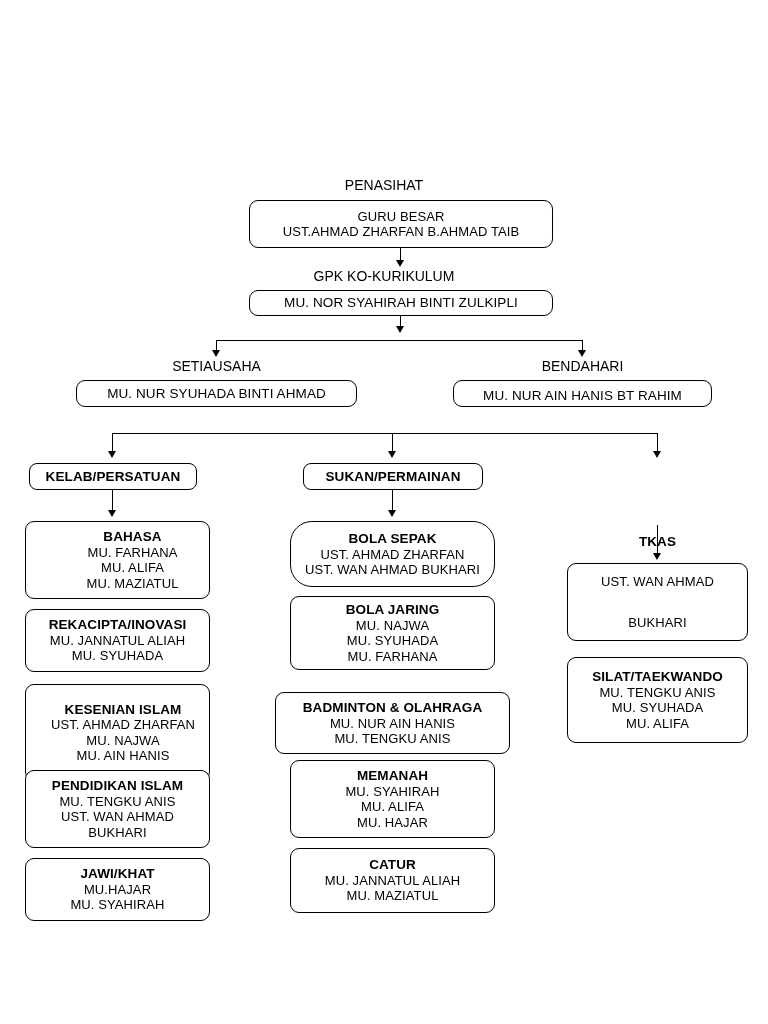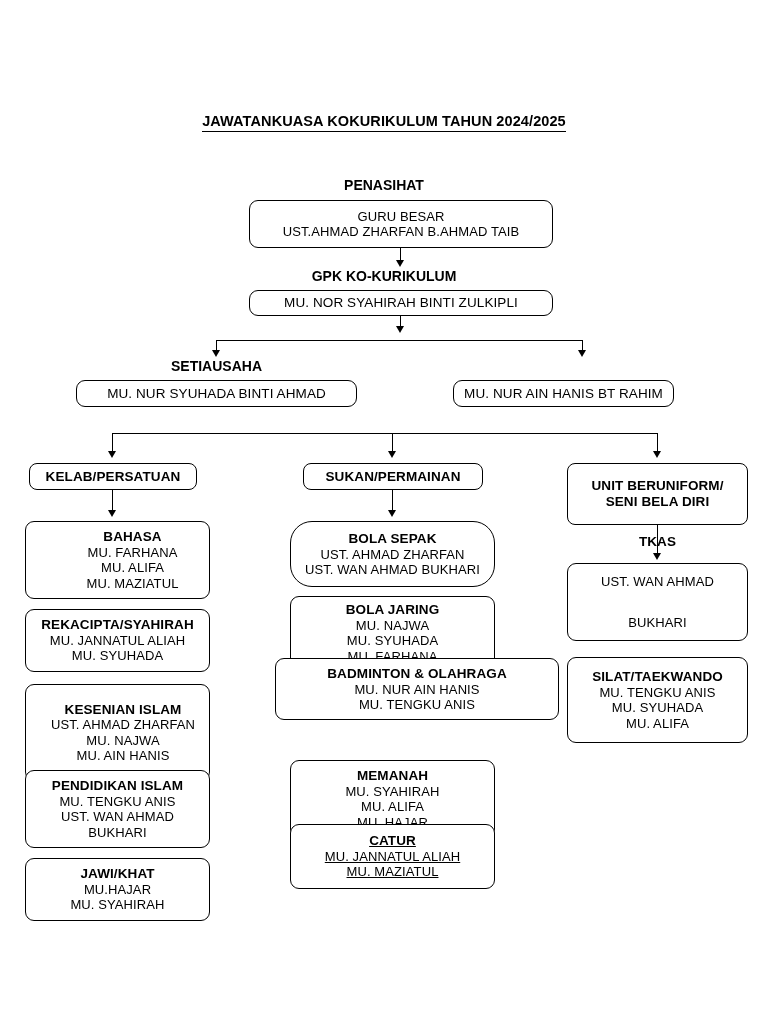--- a/index.html
+++ b/index.html
@@ -35,21 +35,21 @@
   .page-title span {
     border-bottom: 1.6px solid #000;
     padding-bottom: 2px;
   }
 
   
   .node-label {
     position: absolute;
     text-align: center;
     font-size: 14px;
-    font-weight: bold;
+    font-weight: normal;
     line-height: 1.1;
     white-space: nowrap;
   }
 
   
   .box {
     position: absolute;
     border: 1.7px solid #000;
     border-radius: 9px;
     background: #ffffff;
@@ -94,23 +94,20 @@
     border-left: 4.5px solid transparent;
     border-right: 4.5px solid transparent;
     border-top: 7px solid #000;
   }
 </style>
 </head>
 <body>
 
 <div id="page">
 
-  <div class="page-title">
-    <span>JAWATANKUASA KOKURIKULUM TAHUN 2024/2025</span>
-  </div>
 
   <div class="node-label" style="left:0;top:178px;width:768px;">
     <span>PENASIHAT</span>
   </div>
 
   <div class="box" style="left:249px;top:200px;width:304px;height:48px;">
     <div class="nm">GURU BESAR</div>
     <div class="nm">UST.AHMAD ZHARFAN B.AHMAD TAIB</div>
   </div>
 
@@ -134,21 +131,24 @@
   <div class="vline" style="left:582px;top:340px;height:12px;"></div>
   <div class="arrowhead" style="left:578px;top:350px;"></div>
 
   <div class="node-label" style="left:76px;top:359px;width:281px;">
     <span>SETIAUSAHA</span>
   </div>
   <div class="box plain" style="left:76px;top:380px;width:281px;height:27px;">
     <div class="nm">MU. NUR SYUHADA BINTI AHMAD</div>
   </div>
 
-  <div class="box plain" style="left:453px;top:380px;width:221px;height:27px;">
+  <div class="node-label" style="left:453px;top:359px;width:259px;">
+    <span>BENDAHARI</span>
+  </div>
+  <div class="box plain" style="left:453px;top:380px;width:259px;height:27px;justify-content:flex-end;">
     <div class="nm">MU. NUR AIN HANIS BT RAHIM</div>
   </div>
 
   <div class="hline" style="left:112px;top:433px;width:546px;"></div>
   <div class="vline" style="left:112px;top:433px;height:20px;"></div>
   <div class="arrowhead" style="left:108px;top:451px;"></div>
   <div class="vline" style="left:392px;top:433px;height:20px;"></div>
   <div class="arrowhead" style="left:388px;top:451px;"></div>
   <div class="vline" style="left:657px;top:433px;height:20px;"></div>
   <div class="arrowhead" style="left:653px;top:451px;"></div>
@@ -160,21 +160,21 @@
   <div class="arrowhead" style="left:108px;top:510px;"></div>
 
   <div class="box" style="left:25px;top:521px;width:185px;height:78px;padding-left:34px;">
     <div class="ttl">BAHASA</div>
     <div class="nm">MU. FARHANA</div>
     <div class="nm">MU. ALIFA</div>
     <div class="nm">MU. MAZIATUL</div>
   </div>
 
   <div class="box" style="left:25px;top:609px;width:185px;height:63px;">
-    <div class="ttl">REKACIPTA/SYAHIRAH</div>
+    <div class="ttl">REKACIPTA/INOVASI</div>
     <div class="nm">MU. JANNATUL ALIAH</div>
     <div class="nm">MU. SYUHADA</div>
   </div>
 
   <div class="box" style="left:25px;top:684px;width:185px;height:97px;padding-left:15px;">
     <div class="ttl">KESENIAN ISLAM</div>
     <div class="nm">UST. AHMAD ZHARFAN</div>
     <div class="nm">MU. NAJWA</div>
     <div class="nm">MU. AIN HANIS</div>
   </div>
@@ -204,43 +204,39 @@
     <div class="nm">UST. WAN AHMAD BUKHARI</div>
   </div>
 
   <div class="box" style="left:290px;top:596px;width:205px;height:74px;">
     <div class="ttl">BOLA JARING</div>
     <div class="nm">MU. NAJWA</div>
     <div class="nm">MU. SYUHADA</div>
     <div class="nm">MU. FARHANA</div>
   </div>
 
-  <div class="box" style="left:275px;top:658px;width:284px;height:62px;">
+  <div class="box" style="left:275px;top:692px;width:235px;height:62px;">
     <div class="ttl">BADMINTON &amp; OLAHRAGA</div>
     <div class="nm">MU. NUR AIN HANIS</div>
     <div class="nm">MU. TENGKU ANIS</div>
   </div>
 
   <div class="box" style="left:290px;top:760px;width:205px;height:78px;">
     <div class="ttl">MEMANAH</div>
     <div class="nm">MU. SYAHIRAH</div>
     <div class="nm">MU. ALIFA</div>
     <div class="nm">MU. HAJAR</div>
   </div>
 
-  <div class="box" style="left:290px;top:824px;width:205px;height:65px;text-decoration:underline;">
+  <div class="box" style="left:290px;top:848px;width:205px;height:65px;">
     <div class="ttl">CATUR</div>
     <div class="nm">MU. JANNATUL ALIAH</div>
     <div class="nm">MU. MAZIATUL</div>
   </div>
 
-  <div class="box hdr" style="left:567px;top:463px;width:181px;height:62px;">
-    <div class="ttl">UNIT BERUNIFORM/</div>
-    <div class="ttl">SENI BELA DIRI</div>
-  </div>
   <div class="vline" style="left:657px;top:525px;height:30px;"></div>
   <div class="arrowhead" style="left:653px;top:553px;"></div>
 
   <div class="box" style="left:567px;top:563px;width:181px;height:78px;gap:25px;">
     <div class="ttl">TKAS</div>
     <div class="nm">UST. WAN AHMAD</div>
     <div class="nm">BUKHARI</div>
     <div class="nm">MU. SYAHIRAH</div>
   </div>
 

